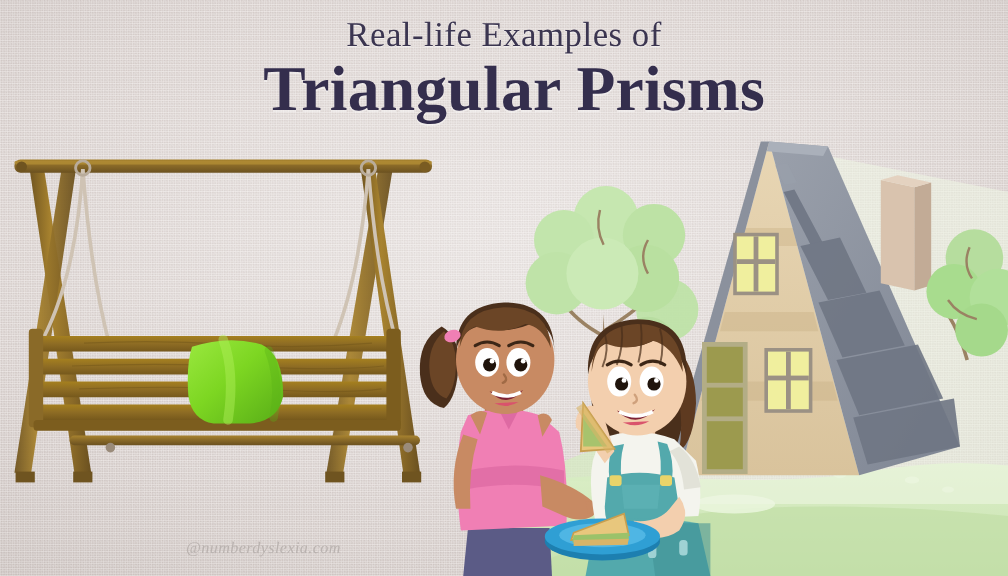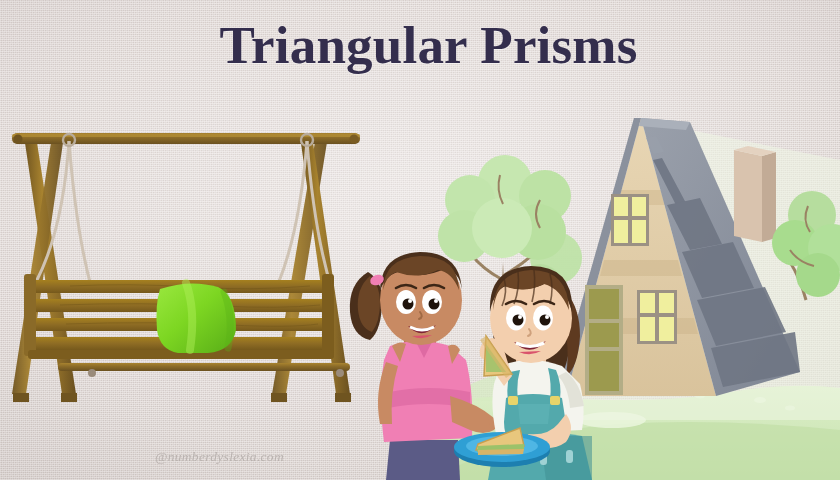--- a/index.html
+++ b/index.html
@@ -412,18 +412,19 @@
           </g>
         </g>
 
       </g>
     </svg>
   </div>
 
   <div class="bg-vignette"></div>
 
   <div class="title-block">
+    <div class="title-sub">Real-life Examples of</div>
     <div class="title-main">Triangular Prisms</div>
   </div>
 
   <div class="watermark">@numberdyslexia.com</div>
 
 </div>
 
 </body></html>

